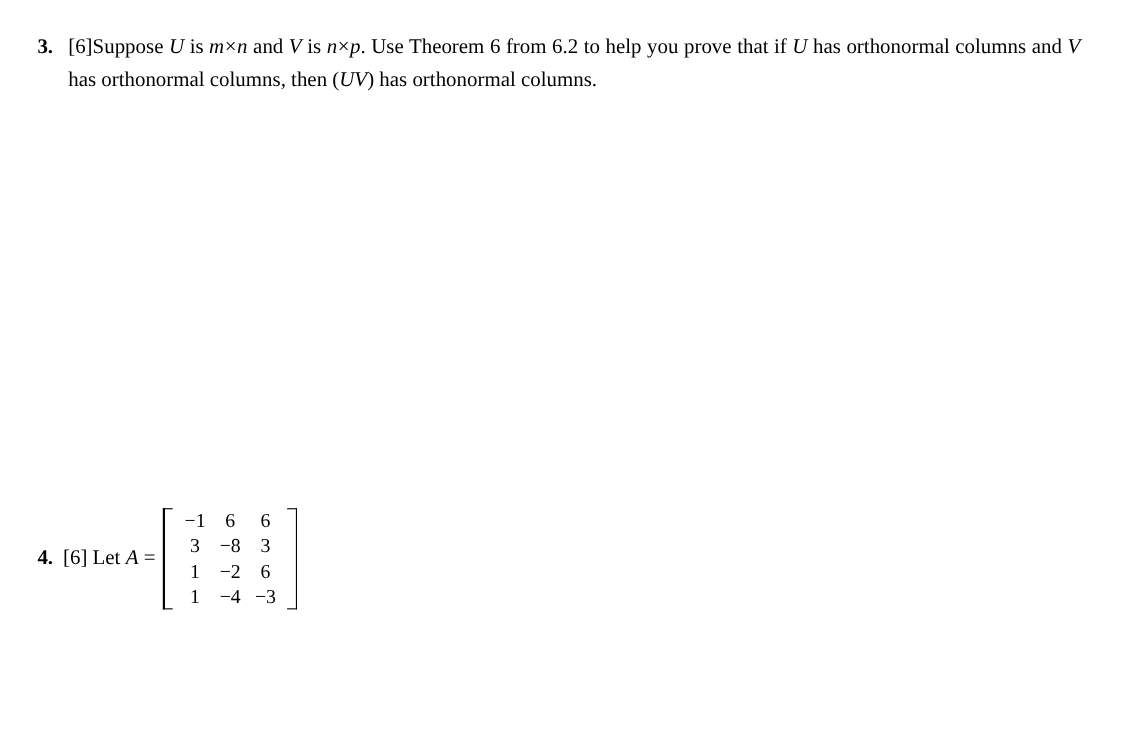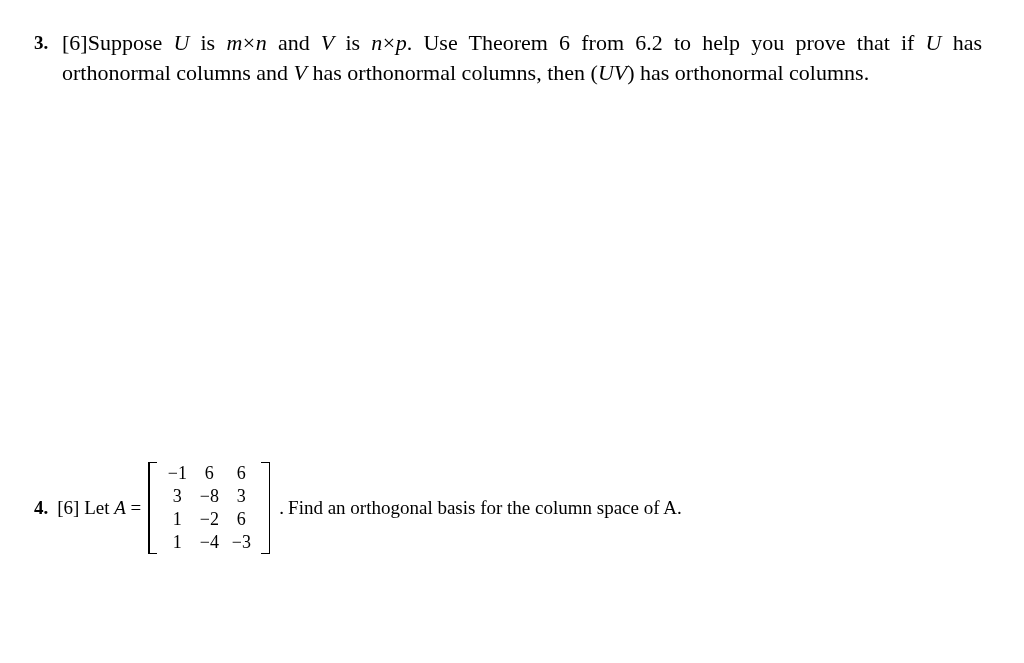--- a/index.html
+++ b/index.html
@@ -34,21 +34,21 @@
   }
   .prob-num {
     font-weight: bold;
     font-size: 19px;
     line-height: 30px;
     width: 28px;
     flex: 0 0 28px;
     text-align: left;
   }
   .prob-body {
-    font-size: 22px;
+    font-size: 19px;
     line-height: 30px;
     text-align: justify;
   }
   .mathvar {
     font-style: italic;
     font-family: "Liberation Serif", serif;
   }
   .times {
     font-style: normal;
     padding: 0 0.5px;
@@ -176,16 +176,15 @@
             <td>−4</td>
             <td>−3</td>
           </tr>
         </tbody>
       </table>
       <div class="bracket bracket-right">
           <span></span>
         </div>
     </div>
 
-    <div class="p4-tail"><span class="period">.</span><span>Find an orthogonal basis for the column space of A.</span></div>
   </div>
 
 </div>
 
 </body></html>

